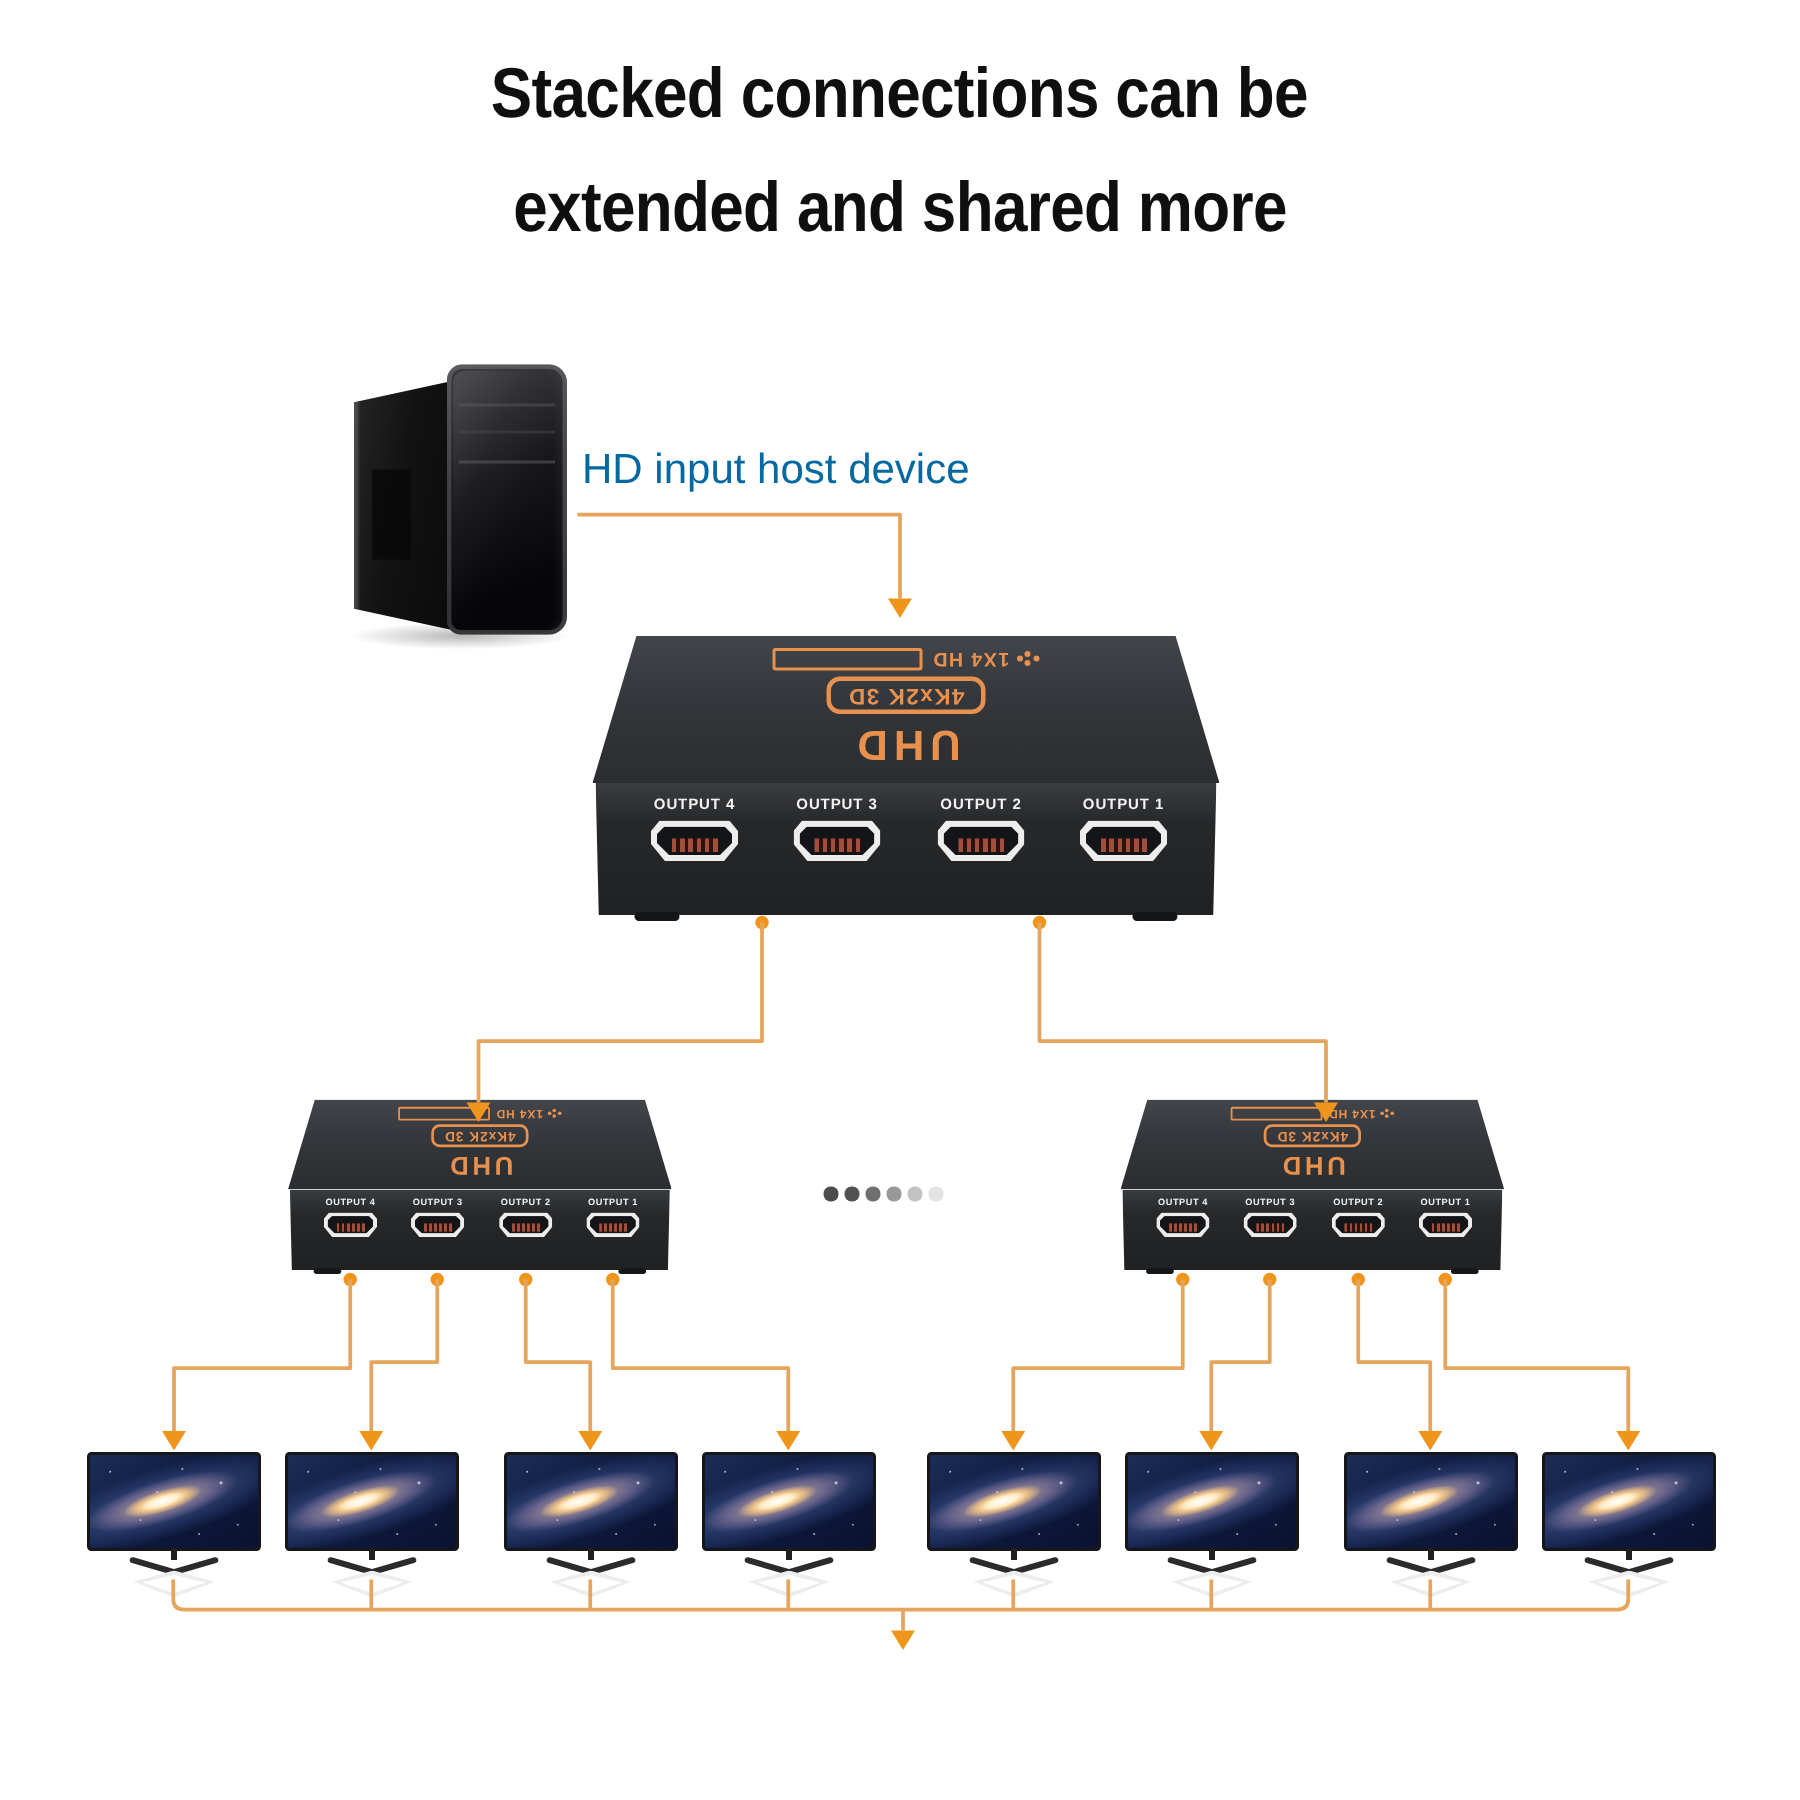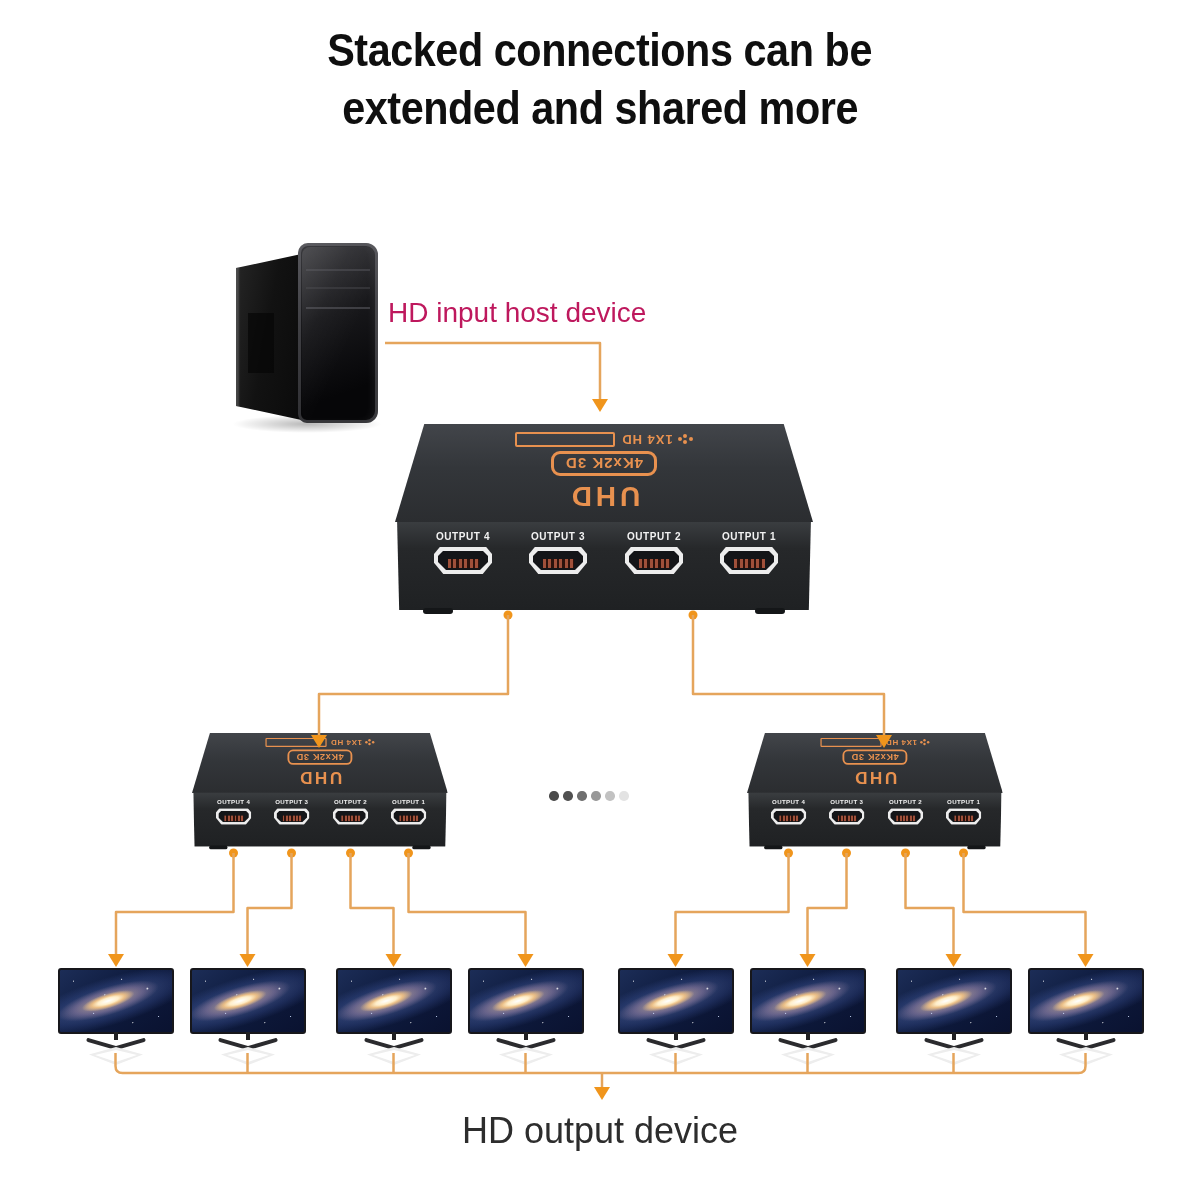--- a/index.html
+++ b/index.html
@@ -1,27 +1,27 @@
 <!DOCTYPE html>
 <html><head>
 <meta charset="utf-8">
 <style>
   html,body{margin:0;padding:0;background:#fff;}
   .page{position:relative;width:1200px;height:1200px;background:#ffffff;overflow:hidden;
         font-family:"Liberation Sans",sans-serif;color:#111;}
   
   .title-line{position:absolute;left:0;width:100%;text-align:center;font-weight:bold;
-              font-size:47px;color:#0f0f0f;letter-spacing:-0.5px;}
+              font-size:47px;color:#0f0f0f;letter-spacing:-0.5px;margin-top:12px;}
   .title-line span{display:inline-block;transform:scaleX(0.88);transform-origin:center;}
-  .t1{top:22px;} .t2{top:80px;}
+  .t1{top:22px;} .t2{top:98px;}
   .subtitle{position:absolute;top:167px;left:0;width:100%;text-align:center;font-size:25px;
             color:#1d1d1d;}
   .subtitle span{display:inline-block;transform:scaleX(0.96);transform-origin:center;}
   
-  .input-label{position:absolute;left:388px;top:297px;font-size:28px;color:#be185d;}
+  .input-label{position:absolute;left:388px;top:297px;font-size:28px;color:#0369a1;}
   .output-label{position:absolute;top:1110px;left:0;width:100%;text-align:center;font-size:36px;color:#2d2d2d;}
   
   .tower{position:absolute;left:236px;top:243px;width:142px;height:186px;}
   .tower-shadow{position:absolute;left:-4px;bottom:-4px;width:150px;height:18px;
     background:radial-gradient(ellipse at center,rgba(0,0,0,0.28),rgba(0,0,0,0) 70%);}
   .tower-side{position:absolute;left:0;top:10px;width:70px;height:168px;
     clip-path:polygon(0 9%,100% 0,100% 100%,0 91%);
     background:linear-gradient(100deg,#262626 0%,#121212 45%,#0a0a0a 100%);
     box-shadow:inset 3px 0 2px rgba(170,170,170,0.30);}
   .tower-vent{position:absolute;left:12px;top:60px;width:26px;height:60px;background:#050505;opacity:.7;}
@@ -417,15 +417,14 @@
         <div class="stars"></div>
       </div>
       <div class="neck"></div>
       <div class="leg leg-l"></div>
       <div class="leg leg-r"></div>
       <div class="base-outer">
         <div class="base-inner"></div>
       </div>
     </div>
 
-  <div class="output-label">HD output device</div>
 
 </div>
 
 </body></html>

